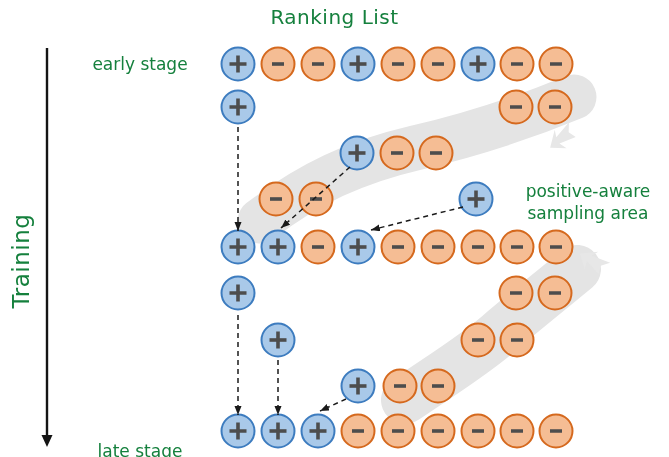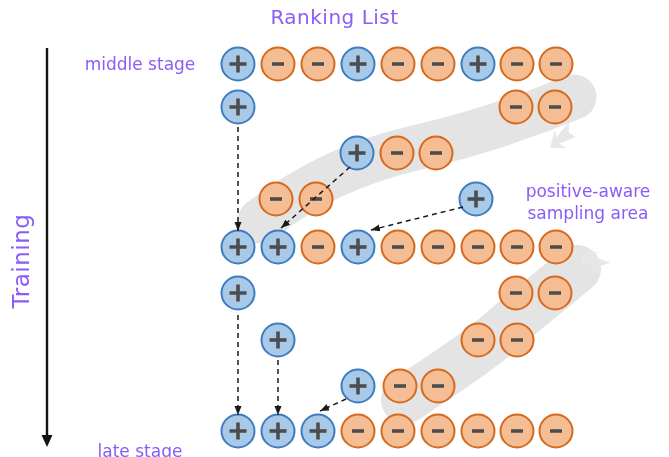--- a/index.html
+++ b/index.html
@@ -2,21 +2,21 @@
 <html><head>
 <meta charset="utf-8">
 <style>
   html, body { margin: 0; padding: 0; background: #ffffff; }
   .figure {
     position: relative;
     width: 669px;
     height: 457px;
     background: #ffffff;
     font-family: "DejaVu Sans", "Liberation Sans", sans-serif;
-    color: #8b5cf6;
+    color: #15803d;
     overflow: hidden;
     border-radius: 18px;
   }
   .figure svg { position: absolute; left: 0; top: 0; }
   .fig-title {
     position: absolute;
     left: 0; right: 0; top: 5px;
     text-align: center;
     font-size: 20px;
     letter-spacing: 0.5px;
@@ -53,21 +53,21 @@
   .annotation span { display: block; }
 </style>
 </head>
 <body>
 
 <div class="figure">
   <div class="fig-title">Ranking List</div>
 
   <div class="training-label">Training</div>
 
-  <div class="stage-label stage-early">middle stage</div>
+  <div class="stage-label stage-early">early stage</div>
   <div class="stage-label stage-late">late stage</div>
 
   <div class="annotation">
     <span>positive-aware</span>
     <span>sampling area</span>
   </div>
 
   <svg id="diagram-svg" width="669" height="457" viewBox="0 0 669 457">
       <defs>
         <marker id="ah" markerWidth="10" markerHeight="8" refX="9" refY="3.5" orient="auto" markerUnits="userSpaceOnUse">

